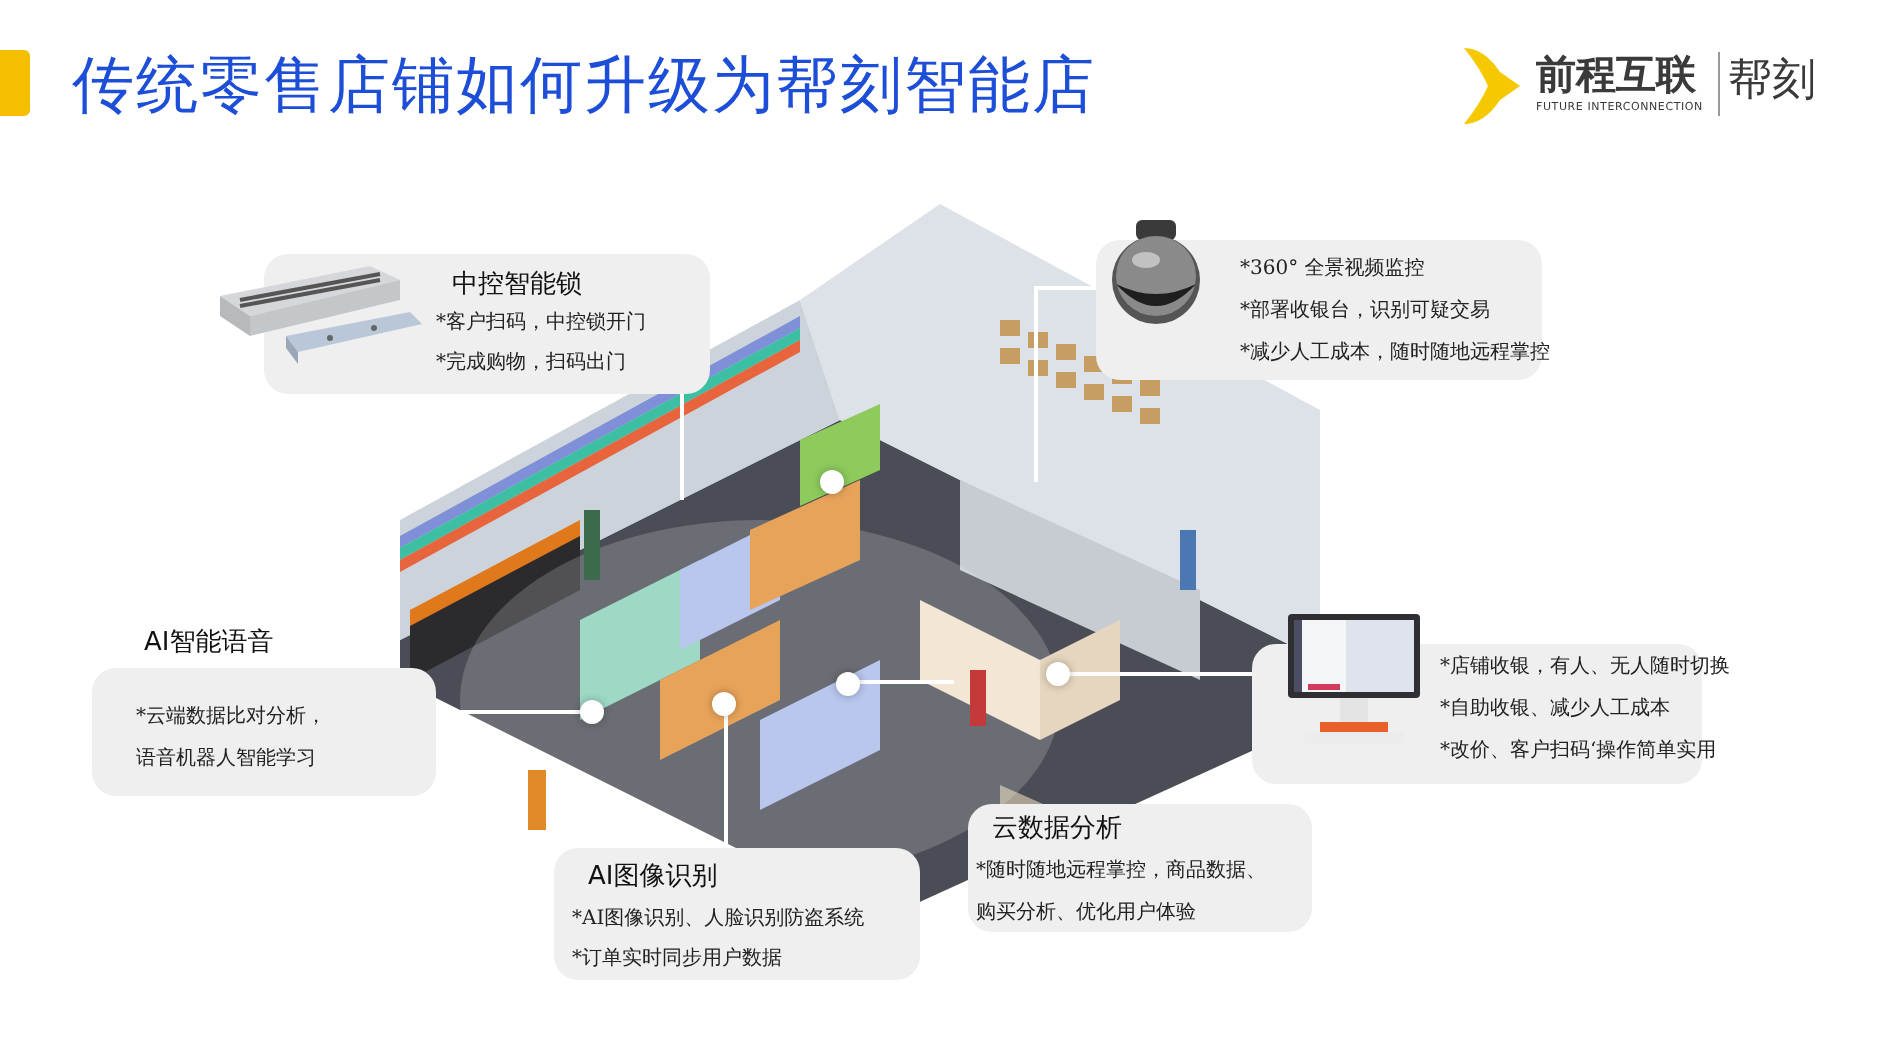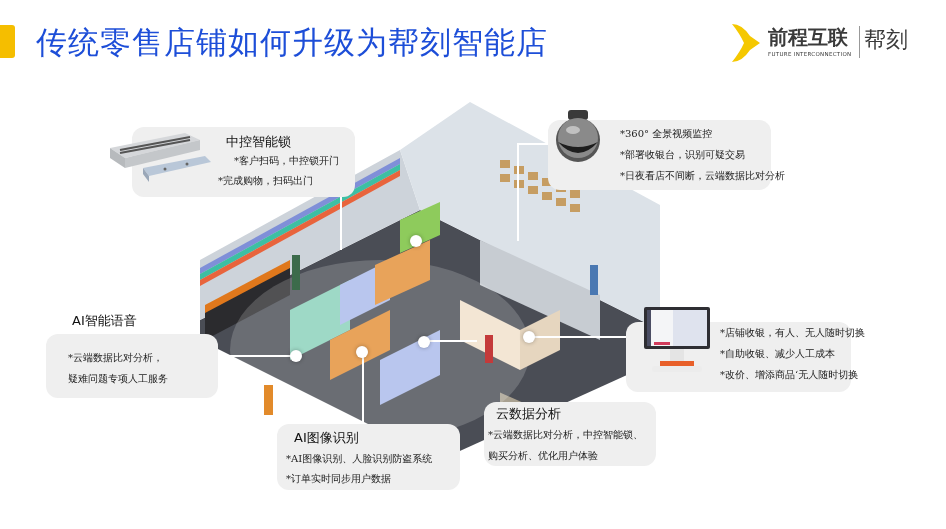--- a/index.html
+++ b/index.html
@@ -113,56 +113,56 @@
   <polygon points="5,20 20,30 20,40 5,30" fill="#b7babd"></polygon>
   <polygon points="20,30 95,12 95,22 20,40" fill="#c4c7ca"></polygon>
   <line x1="15" y1="22" x2="85" y2="9" stroke="#555" stroke-width="2"></line>
   <line x1="15" y1="25" x2="85" y2="12" stroke="#555" stroke-width="2"></line>
   <polygon points="38,40 100,28 106,34 44,48" fill="#b9c7d8"></polygon>
   <polygon points="38,40 44,48 44,54 38,46" fill="#9aa7b8"></polygon>
   <circle cx="60" cy="41" r="1.5" fill="#666"></circle>
     <circle cx="82" cy="36" r="1.5" fill="#666"></circle>
 </svg>
 <div class="card-title" style="left:226px;top:133px;">中控智能锁</div>
-<div class="card-line" style="left:234px;top:154px;">*客户扫码，中控锁开门</div>
+<div class="card-line" style="left:218px;top:154px;">*客户扫码，中控锁开门</div>
 <div class="card-line" style="left:218px;top:174px;">*完成购物，扫码出门</div>
 
 <div class="card" style="left:548px;top:120px;width:223px;height:70px;"></div>
 <svg style="position:absolute;left:553px;top:108px;width:50px;height:56px;" viewBox="0 0 50 56">
   <rect x="15" y="2" width="20" height="10" rx="3" fill="#3a3a3a"></rect>
   <circle cx="25" cy="32" r="22" fill="#555"></circle>
   <circle cx="25" cy="30" r="20" fill="#8a8a8a"></circle>
   <path d="M5 34 Q25 56 45 34 Q25 44 5 34Z" fill="#1e1e1e"></path>
   <ellipse cx="20" cy="22" rx="7" ry="4" fill="#d8d8d8" opacity="0.7"></ellipse>
 </svg>
 <div class="card-line" style="left:620px;top:127px;">*360° 全景视频监控</div>
 <div class="card-line" style="left:620px;top:148px;">*部署收银台，识别可疑交易</div>
-<div class="card-line" style="left:620px;top:169px;">*日夜看店不间断，云端数据比对分析</div>
+<div class="card-line" style="left:620px;top:169px;">*减少人工成本，随时随地远程掌控</div>
 
 <div class="card-title" style="left:72px;top:312px;">AI智能语音</div>
 <div class="card" style="left:46px;top:334px;width:172px;height:64px;"></div>
 <div class="card-line" style="left:68px;top:351px;">*云端数据比对分析，</div>
-<div class="card-line" style="left:68px;top:372px;">疑难问题专项人工服务</div>
+<div class="card-line" style="left:68px;top:372px;">语音机器人智能学习</div>
 
 <div class="card" style="left:626px;top:322px;width:225px;height:70px;"></div>
 <svg style="position:absolute;left:640px;top:305px;width:75px;height:75px;" viewBox="0 0 75 75">
   <rect x="4" y="2" width="66" height="42" rx="2" fill="#2e2e33"></rect>
   <rect x="7" y="5" width="60" height="36" fill="#f4f5f7"></rect>
   <rect x="7" y="5" width="4" height="36" fill="#4a4d63"></rect>
   <rect x="33" y="5" width="34" height="36" fill="#dfe3ee"></rect>
   <rect x="14" y="37" width="16" height="3" fill="#d23c5c"></rect>
   <rect x="30" y="44" width="14" height="14" fill="#e4e4e4"></rect>
   <rect x="20" y="56" width="34" height="5" fill="#e8602a"></rect>
   <rect x="12" y="61" width="50" height="6" rx="2" fill="#ececec"></rect>
 </svg>
 <div class="card-line" style="left:720px;top:326px;">*店铺收银，有人、无人随时切换</div>
 <div class="card-line" style="left:720px;top:347px;">*自助收银、减少人工成本</div>
-<div class="card-line" style="left:720px;top:368px;">*改价、增添商品‘无人随时切换</div>
+<div class="card-line" style="left:720px;top:368px;">*改价、客户扫码‘操作简单实用</div>
 
 <div class="card" style="left:277px;top:424px;width:183px;height:66px;"></div>
 <div class="card-title" style="left:294px;top:429px;">AI图像识别</div>
 <div class="card-line" style="left:286px;top:452px;">*AI图像识别、人脸识别防盗系统</div>
 <div class="card-line" style="left:286px;top:472px;">*订单实时同步用户数据</div>
 
 <div class="card" style="left:484px;top:402px;width:172px;height:64px;"></div>
 <div class="card-title" style="left:496px;top:405px;">云数据分析</div>
-<div class="card-line" style="left:488px;top:428px;">*云端数据比对分析，中控智能锁、</div>
+<div class="card-line" style="left:488px;top:428px;">*随时随地远程掌控，商品数据、</div>
 <div class="card-line" style="left:488px;top:449px;">购买分析、优化用户体验</div>
 
 </body></html>

